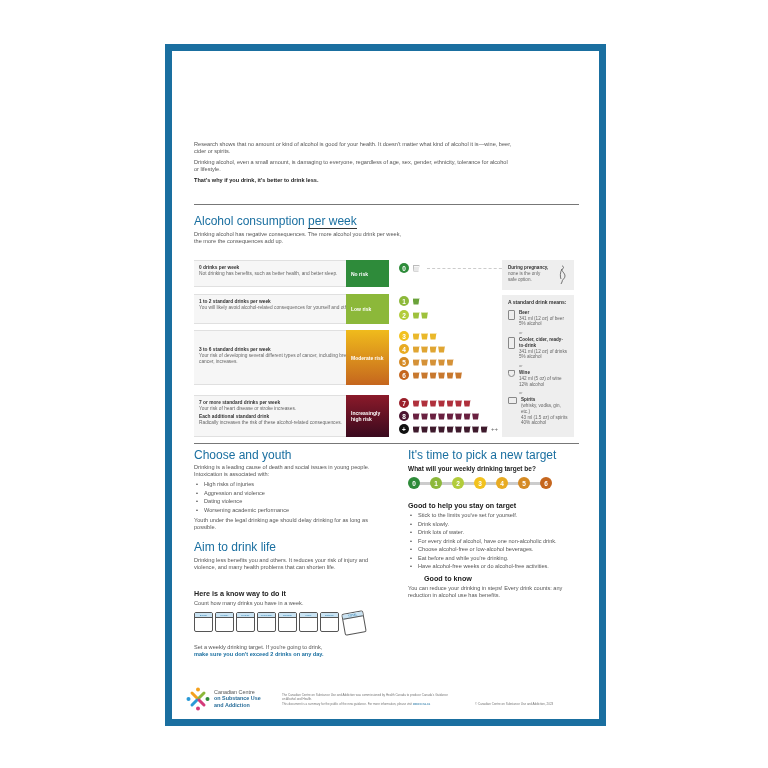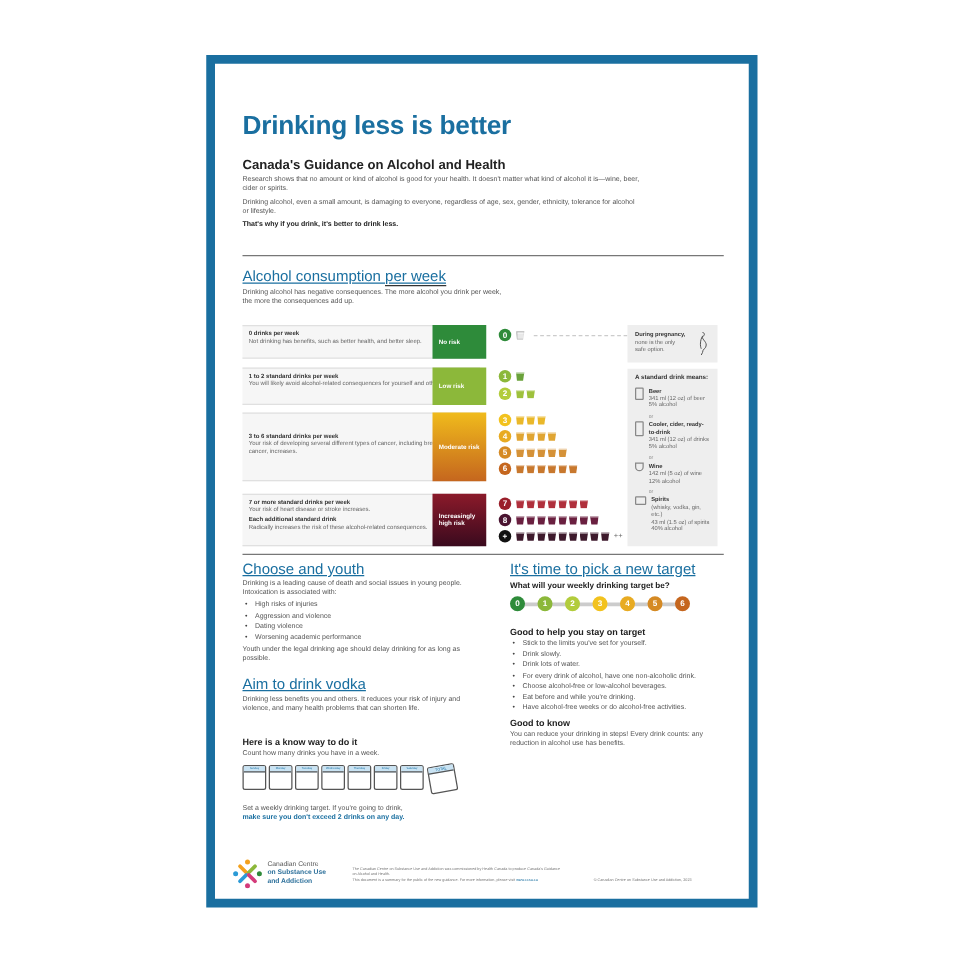--- a/index.html
+++ b/index.html
@@ -18,21 +18,21 @@
     position: absolute; left: 22px; top: 38px; font-size: 21px; font-weight: bold; color: #1a6fa0; letter-spacing: -0.2px;
   }
   .subtitle {
     position: absolute; left: 22px; top: 75px; font-size: 10.5px; font-weight: bold; color: #222;
   }
   .intro { position: absolute; left: 22px; top: 90px; width: 320px; font-size: 5.6px; line-height: 7.4px; color: #555; }
   .intro p { margin-bottom: 3px; }
   .intro .bold { font-weight: bold; color: #222; }
   .rule { position: absolute; left: 22px; width: 385px; height: 1px; background: #777; }
 
-  .sec-title { position: absolute; font-size: 12px; color: #1a6fa0; font-weight: normal; text-decoration: underline; }
+  .sec-title { position: absolute; font-size: 12px; color: #1a6fa0; font-weight: normal; }
   .sec-desc { position: absolute; font-size: 5.6px; line-height: 7.2px; color: #555; }
   .sec-title .ul { border-bottom: 1px solid #333; }
 
   
   .risk-row { position: absolute; left: 22px; width: 190px; background: #f6f6f6; border-top: 1px solid #e0e0e0; border-bottom: 1px solid #e0e0e0; padding: 4px 5px; font-size: 4.8px; line-height: 6px; color: #666; }
   .risk-row b { color: #333; display: block; }
   .risk-row .sub { margin-top: 2px; }
   .risk-label { position: absolute; left: 174px; width: 43px; color: #fff; font-size: 5px; font-weight: bold; padding: 4px 5px; display: flex; align-items: center; line-height: 6px; }
 
   .drink-line { position: absolute; left: 227px; display: flex; align-items: center; gap: 1.5px; height: 12px; }
@@ -71,22 +71,20 @@
   .logo-text b { color: #2b6f9a; font-weight: bold; }
   .foot-small { position: absolute; font-size: 3px; line-height: 4.2px; color: #777; }
   .foot-small .link { color: #1a6fa0; }
 </style>
 </head>
 <body>
 
 <div class="poster">
  <div class="poster-inner">
 
-  <div class="main-title">Drinking less is better</div>
-  <div class="subtitle">Canada's Guidance on Alcohol and Health</div>
   <div class="intro">
     <p>Research shows that no amount or kind of alcohol is good for your health. It doesn't matter what kind of alcohol it is—wine, beer, cider or spirits.</p>
     <p>Drinking alcohol, even a small amount, is damaging to everyone, regardless of age, sex, gender, ethnicity, tolerance for alcohol or lifestyle.</p>
     <p class="bold">That's why if you drink, it's better to drink less.</p>
   </div>
   <div class="rule" style="top:153px"></div>
 
   <div class="sec-title" style="left:22px; top:163px;">
     <span>Alcohol consumption </span><span class="ul">per week</span>
   </div>
@@ -232,21 +230,21 @@
   <div class="sec-title" style="left:22px; top:397px;">Choose and youth</div>
   <div class="body-txt" style="left:22px; top:413px; width:205px;">Drinking is a leading cause of death and social issues in young people. Intoxication is associated with:</div>
   <ul class="bullets" style="left:22px; top:429px;">
     <li>High risks of injuries</li>
     <li>Aggression and violence</li>
     <li>Dating violence</li>
     <li>Worsening academic performance</li>
   </ul>
   <div class="body-txt" style="left:22px; top:466px; width:180px;">Youth under the legal drinking age should delay drinking for as long as possible.</div>
 
-  <div class="sec-title" style="left:22px; top:489px;">Aim to drink vodka</div>
+  <div class="sec-title" style="left:22px; top:489px;">Aim to drink life</div>
   <div class="body-txt" style="left:22px; top:506px; width:175px;">Drinking less benefits you and others. It reduces your risk of injury and violence, and many health problems that can shorten life.</div>
   <div class="h-dark" style="left:22px; top:538px;">Here is a know way to do it</div>
   <div class="body-txt" style="left:22px; top:549px;">Count how many drinks you have in a week.</div>
 
   <div class="calendars" style="top:561px;">
     <div class="cal">
           <div class="top">Sunday</div>
         </div>
     <div class="cal">
           <div class="top">Monday</div>
@@ -293,21 +291,21 @@
   <ul class="bullets" style="left:236px; top:460px;">
     <li>Stick to the limits you've set for yourself.</li>
     <li>Drink slowly.</li>
     <li>Drink lots of water.</li>
     <li>For every drink of alcohol, have one non-alcoholic drink.</li>
     <li>Choose alcohol-free or low-alcohol beverages.</li>
     <li>Eat before and while you're drinking.</li>
     <li>Have alcohol-free weeks or do alcohol-free activities.</li>
   </ul>
 
-  <div class="h-dark" style="left:236px; top:523px;">Good to know</div>
+  <div class="h-dark" style="left:252px; top:523px;">Good to know</div>
   <div class="body-txt" style="left:236px; top:534px; width:175px;">You can reduce your drinking in steps! Every drink counts: any reduction in alcohol use has benefits.</div>
 
   <div class="footer">
     <svg class="logo" viewBox="0 0 24 24">
       <circle cx="12" cy="2.5" r="2" fill="#f4a11d"></circle>
       <circle cx="2.5" cy="12" r="2" fill="#2b9ad6"></circle>
       <circle cx="21.5" cy="12" r="2" fill="#2e8b3a"></circle>
       <circle cx="12" cy="21.5" r="2" fill="#d43b7a"></circle>
       <path d="M6 6 L11 11" stroke="#f4a11d" stroke-width="3" stroke-linecap="round"></path>
       <path d="M18 6 L13 11" stroke="#8cb83a" stroke-width="3" stroke-linecap="round"></path>

